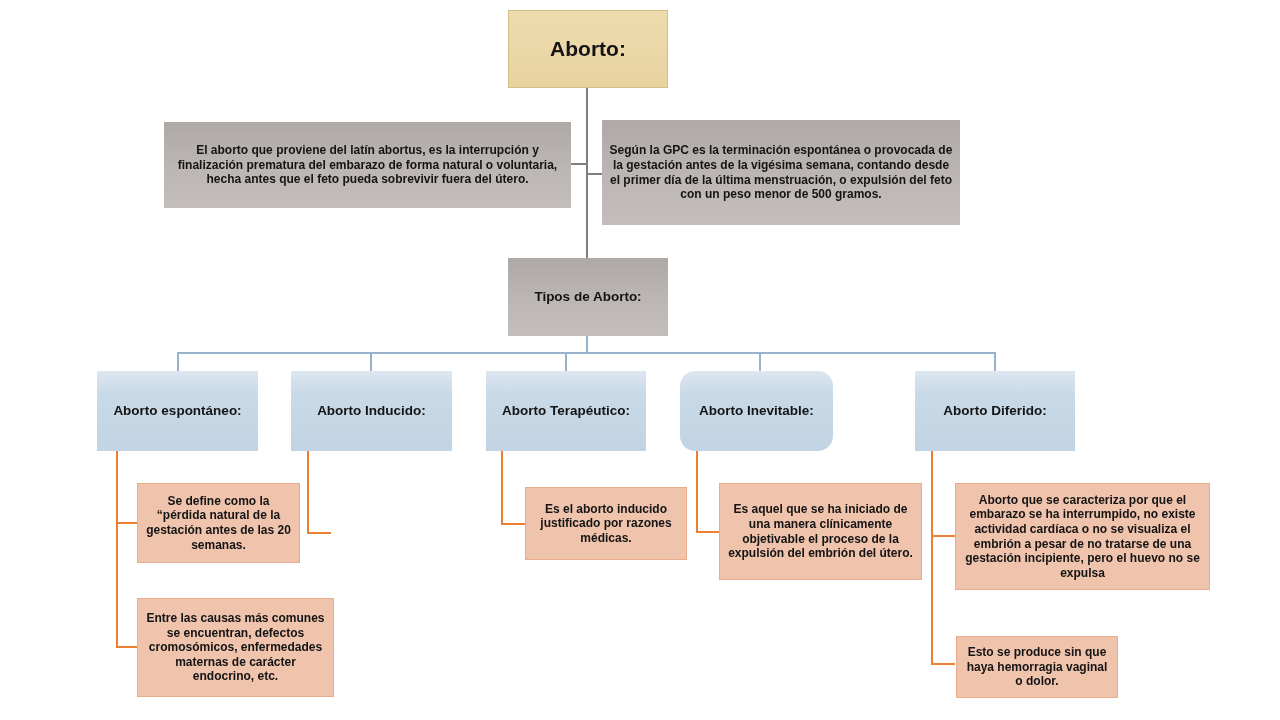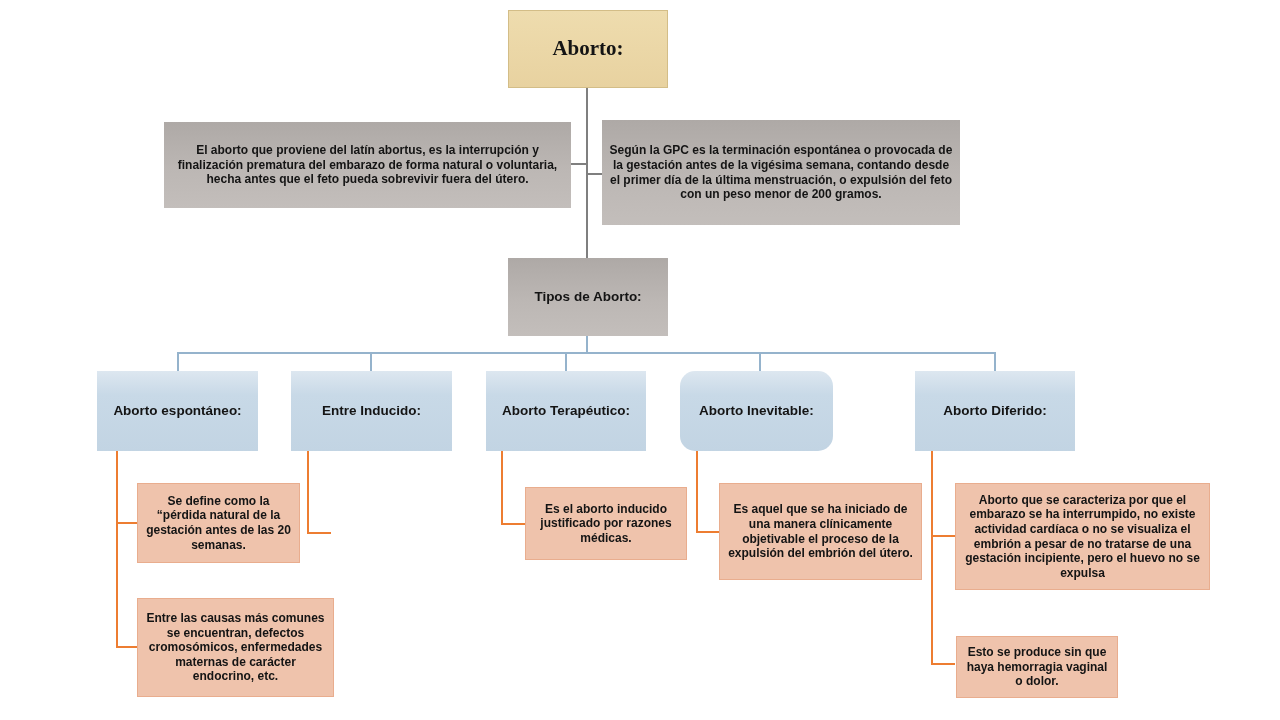--- a/index.html
+++ b/index.html
@@ -6,21 +6,21 @@
   #canvas{
     position:relative;width:1280px;height:720px;background:#ffffff;overflow:hidden;
     font-family:"Liberation Sans","DejaVu Sans",sans-serif;color:#141414;
   }
   .box{
     position:absolute;display:flex;align-items:center;justify-content:center;
     text-align:center;font-weight:bold;box-sizing:border-box;line-height:1.22;
   }
   .tan{
     background:linear-gradient(180deg,#eedcae 0%,#e8d2a0 100%);
-    border:1px solid #d3bd87;font-size:21px;font-family:Liberation Serif, serif;
+    border:1px solid #d3bd87;font-size:21px;
   }
   .gray{
     background:linear-gradient(180deg,#aea9a6 0%,#bcb7b4 55%,#c3bebb 100%);
     font-size:12px;padding:12px 6px;
   }
   .gray-label{font-size:13.5px;}
   .blue{
     background:linear-gradient(180deg,#dde7f0 0%,#c8d9e7 30%,#c2d4e3 100%);
     font-size:13.5px;padding:4px 6px;
   }
@@ -68,32 +68,32 @@
   <div class="line line-orange" style="left:933px;top:663px;width:22px;height:2px;"></div>
 
   <div class="box tan" style="left:508px;top:10px;width:160px;height:78px;">
     <span>Aborto:</span>
   </div>
 
   <div class="box gray" style="left:164px;top:122px;width:407px;height:86px;">
     <span>El aborto que proviene del latín abortus, es la interrupción y finalización prematura del embarazo de forma natural o voluntaria, hecha antes que el feto pueda sobrevivir fuera del útero.</span>
   </div>
   <div class="box gray" style="left:602px;top:120px;width:358px;height:105px;">
-    <span>Según la GPC es la terminación espontánea o provocada de la gestación antes de la vigésima semana, contando desde el primer día de la última menstruación, o expulsión del feto con un peso menor de 200 gramos.</span>
+    <span>Según la GPC es la terminación espontánea o provocada de la gestación antes de la vigésima semana, contando desde el primer día de la última menstruación, o expulsión del feto con un peso menor de 500 gramos.</span>
   </div>
 
   <div class="box gray gray-label" style="left:508px;top:258px;width:160px;height:78px;">
     <span>Tipos de Aborto:</span>
   </div>
 
   <div class="box blue" style="left:97px;top:371px;width:161px;height:80px;align-items:center;">
     <span>Aborto espontáneo:</span>
   </div>
   <div class="box blue" style="left:291px;top:371px;width:161px;height:80px;">
-    <span>Entre Inducido:</span>
+    <span>Aborto Inducido:</span>
   </div>
   <div class="box blue" style="left:486px;top:371px;width:160px;height:80px;">
     <span>Aborto Terapéutico:</span>
   </div>
   <div class="box blue" style="left:680px;top:371px;width:153px;height:80px;border-radius:15px;">
     <span>Aborto Inevitable:</span>
   </div>
   <div class="box blue" style="left:915px;top:371px;width:160px;height:80px;">
     <span>Aborto Diferido:</span>
   </div>

